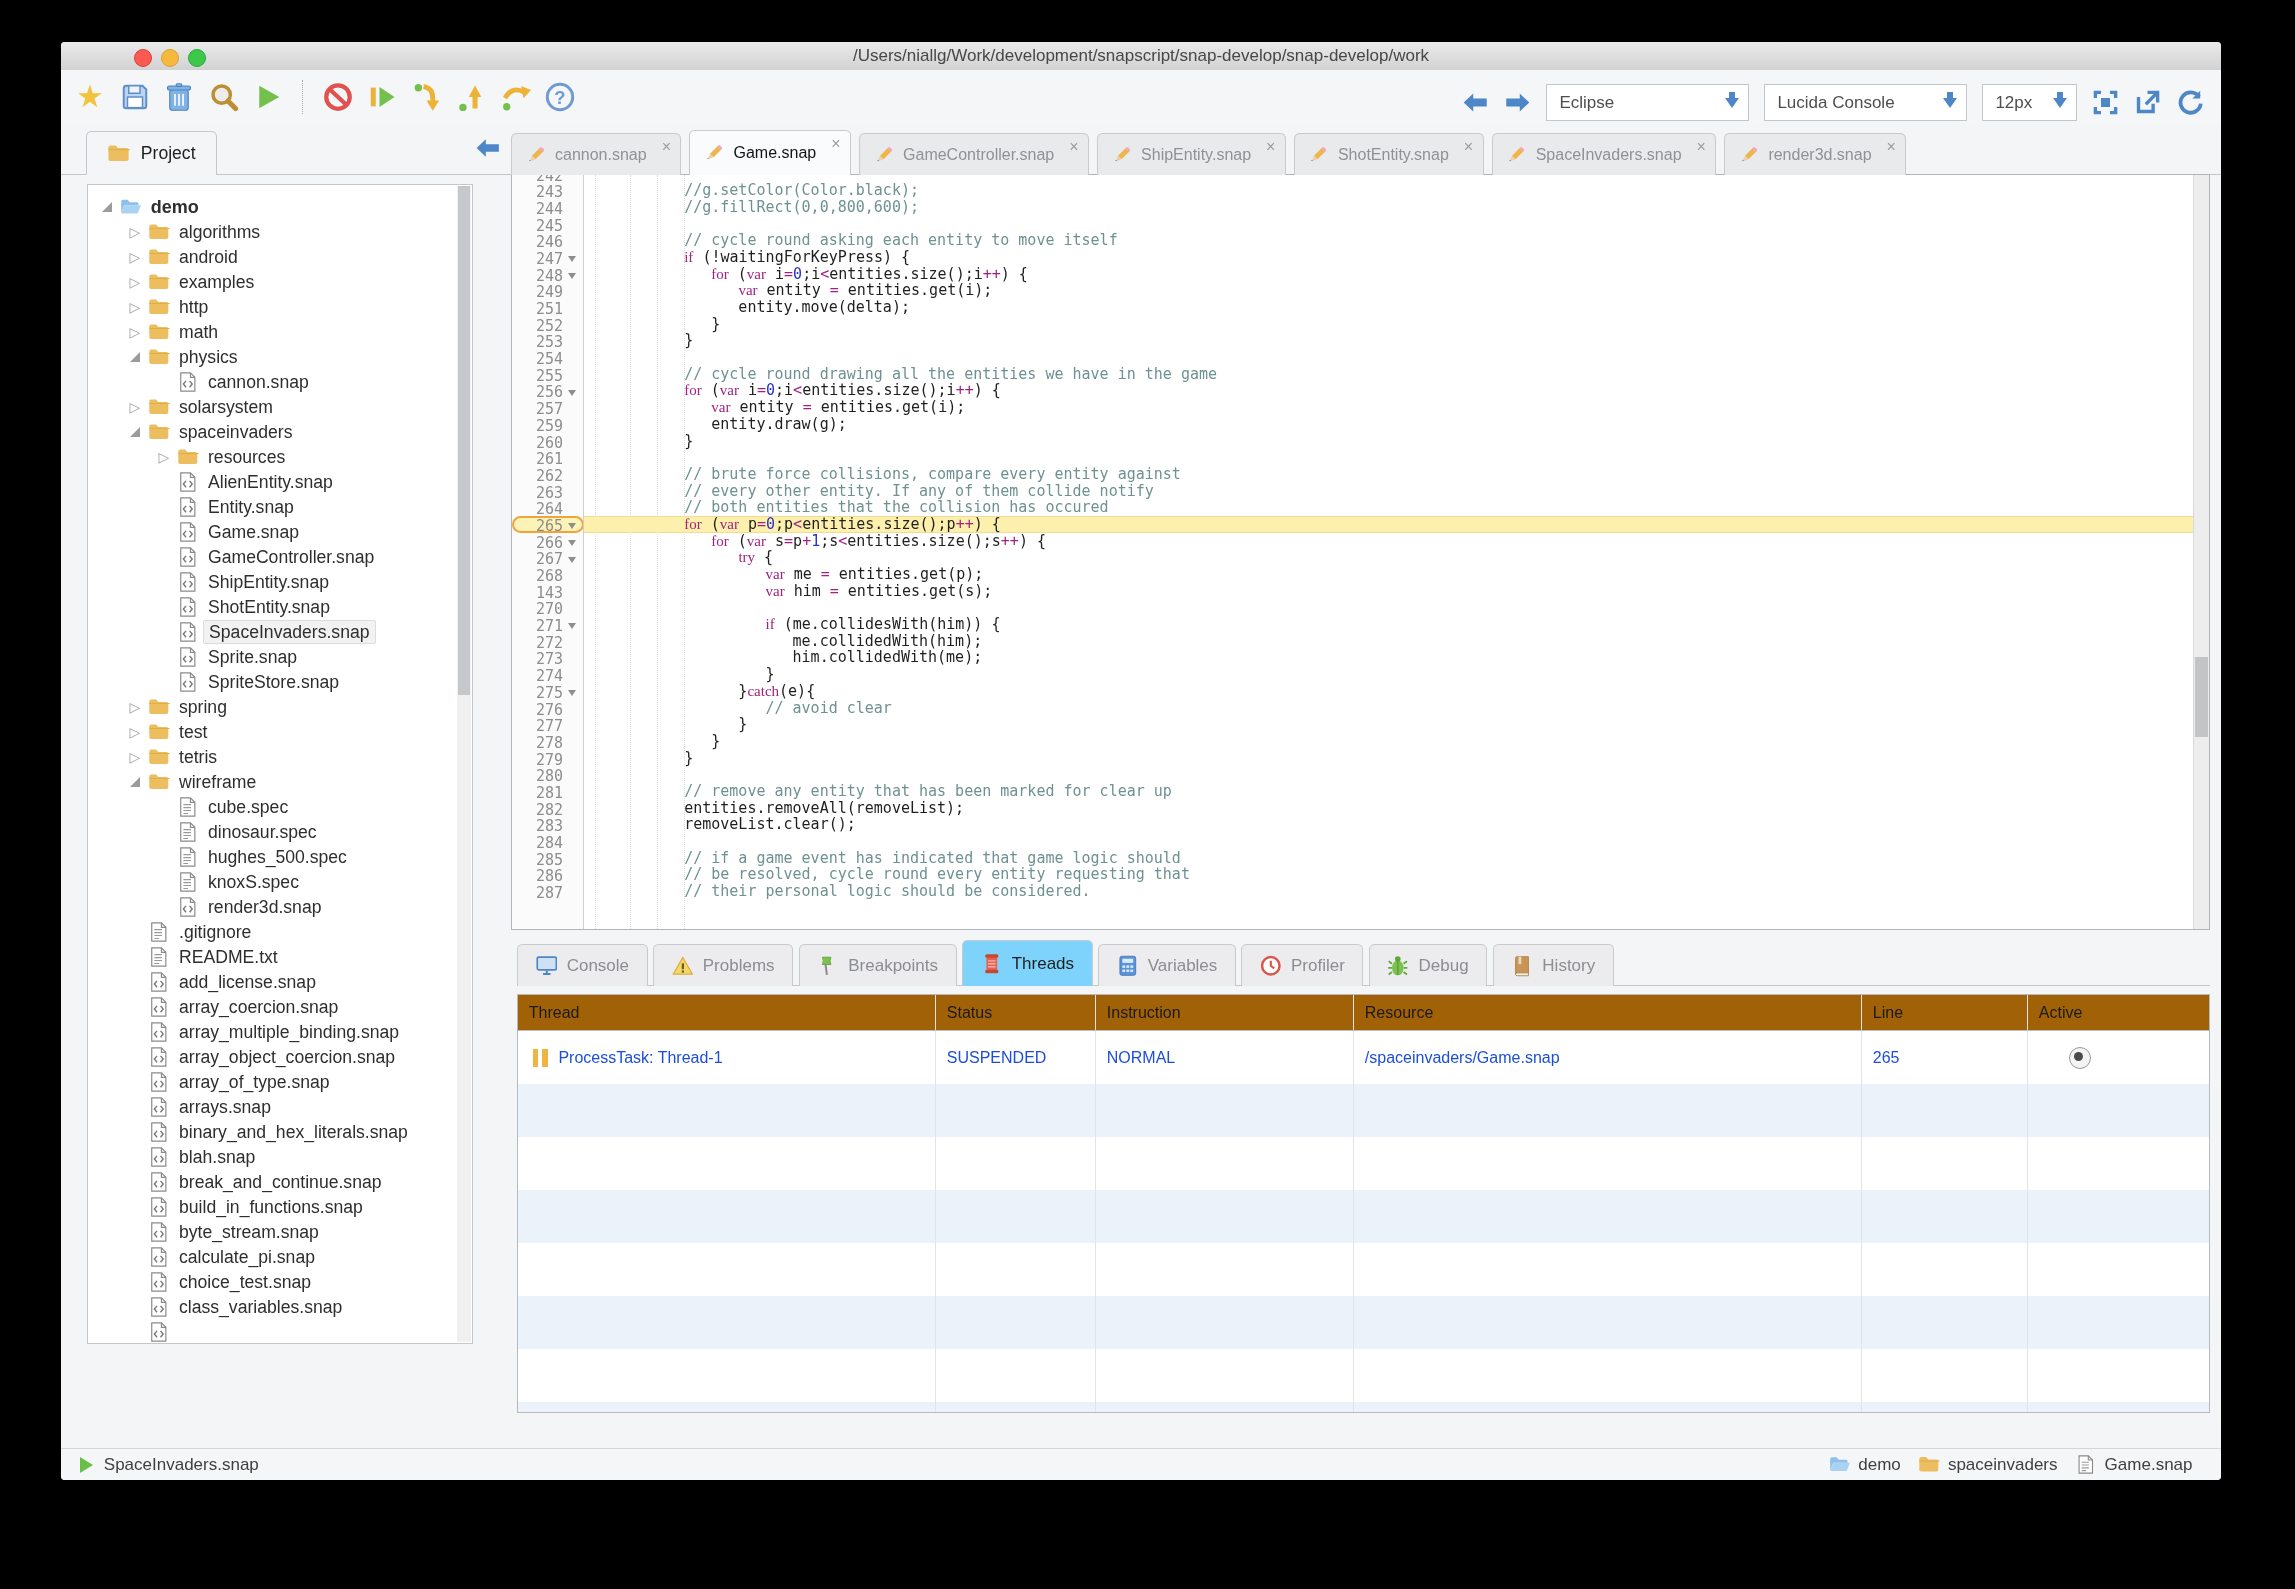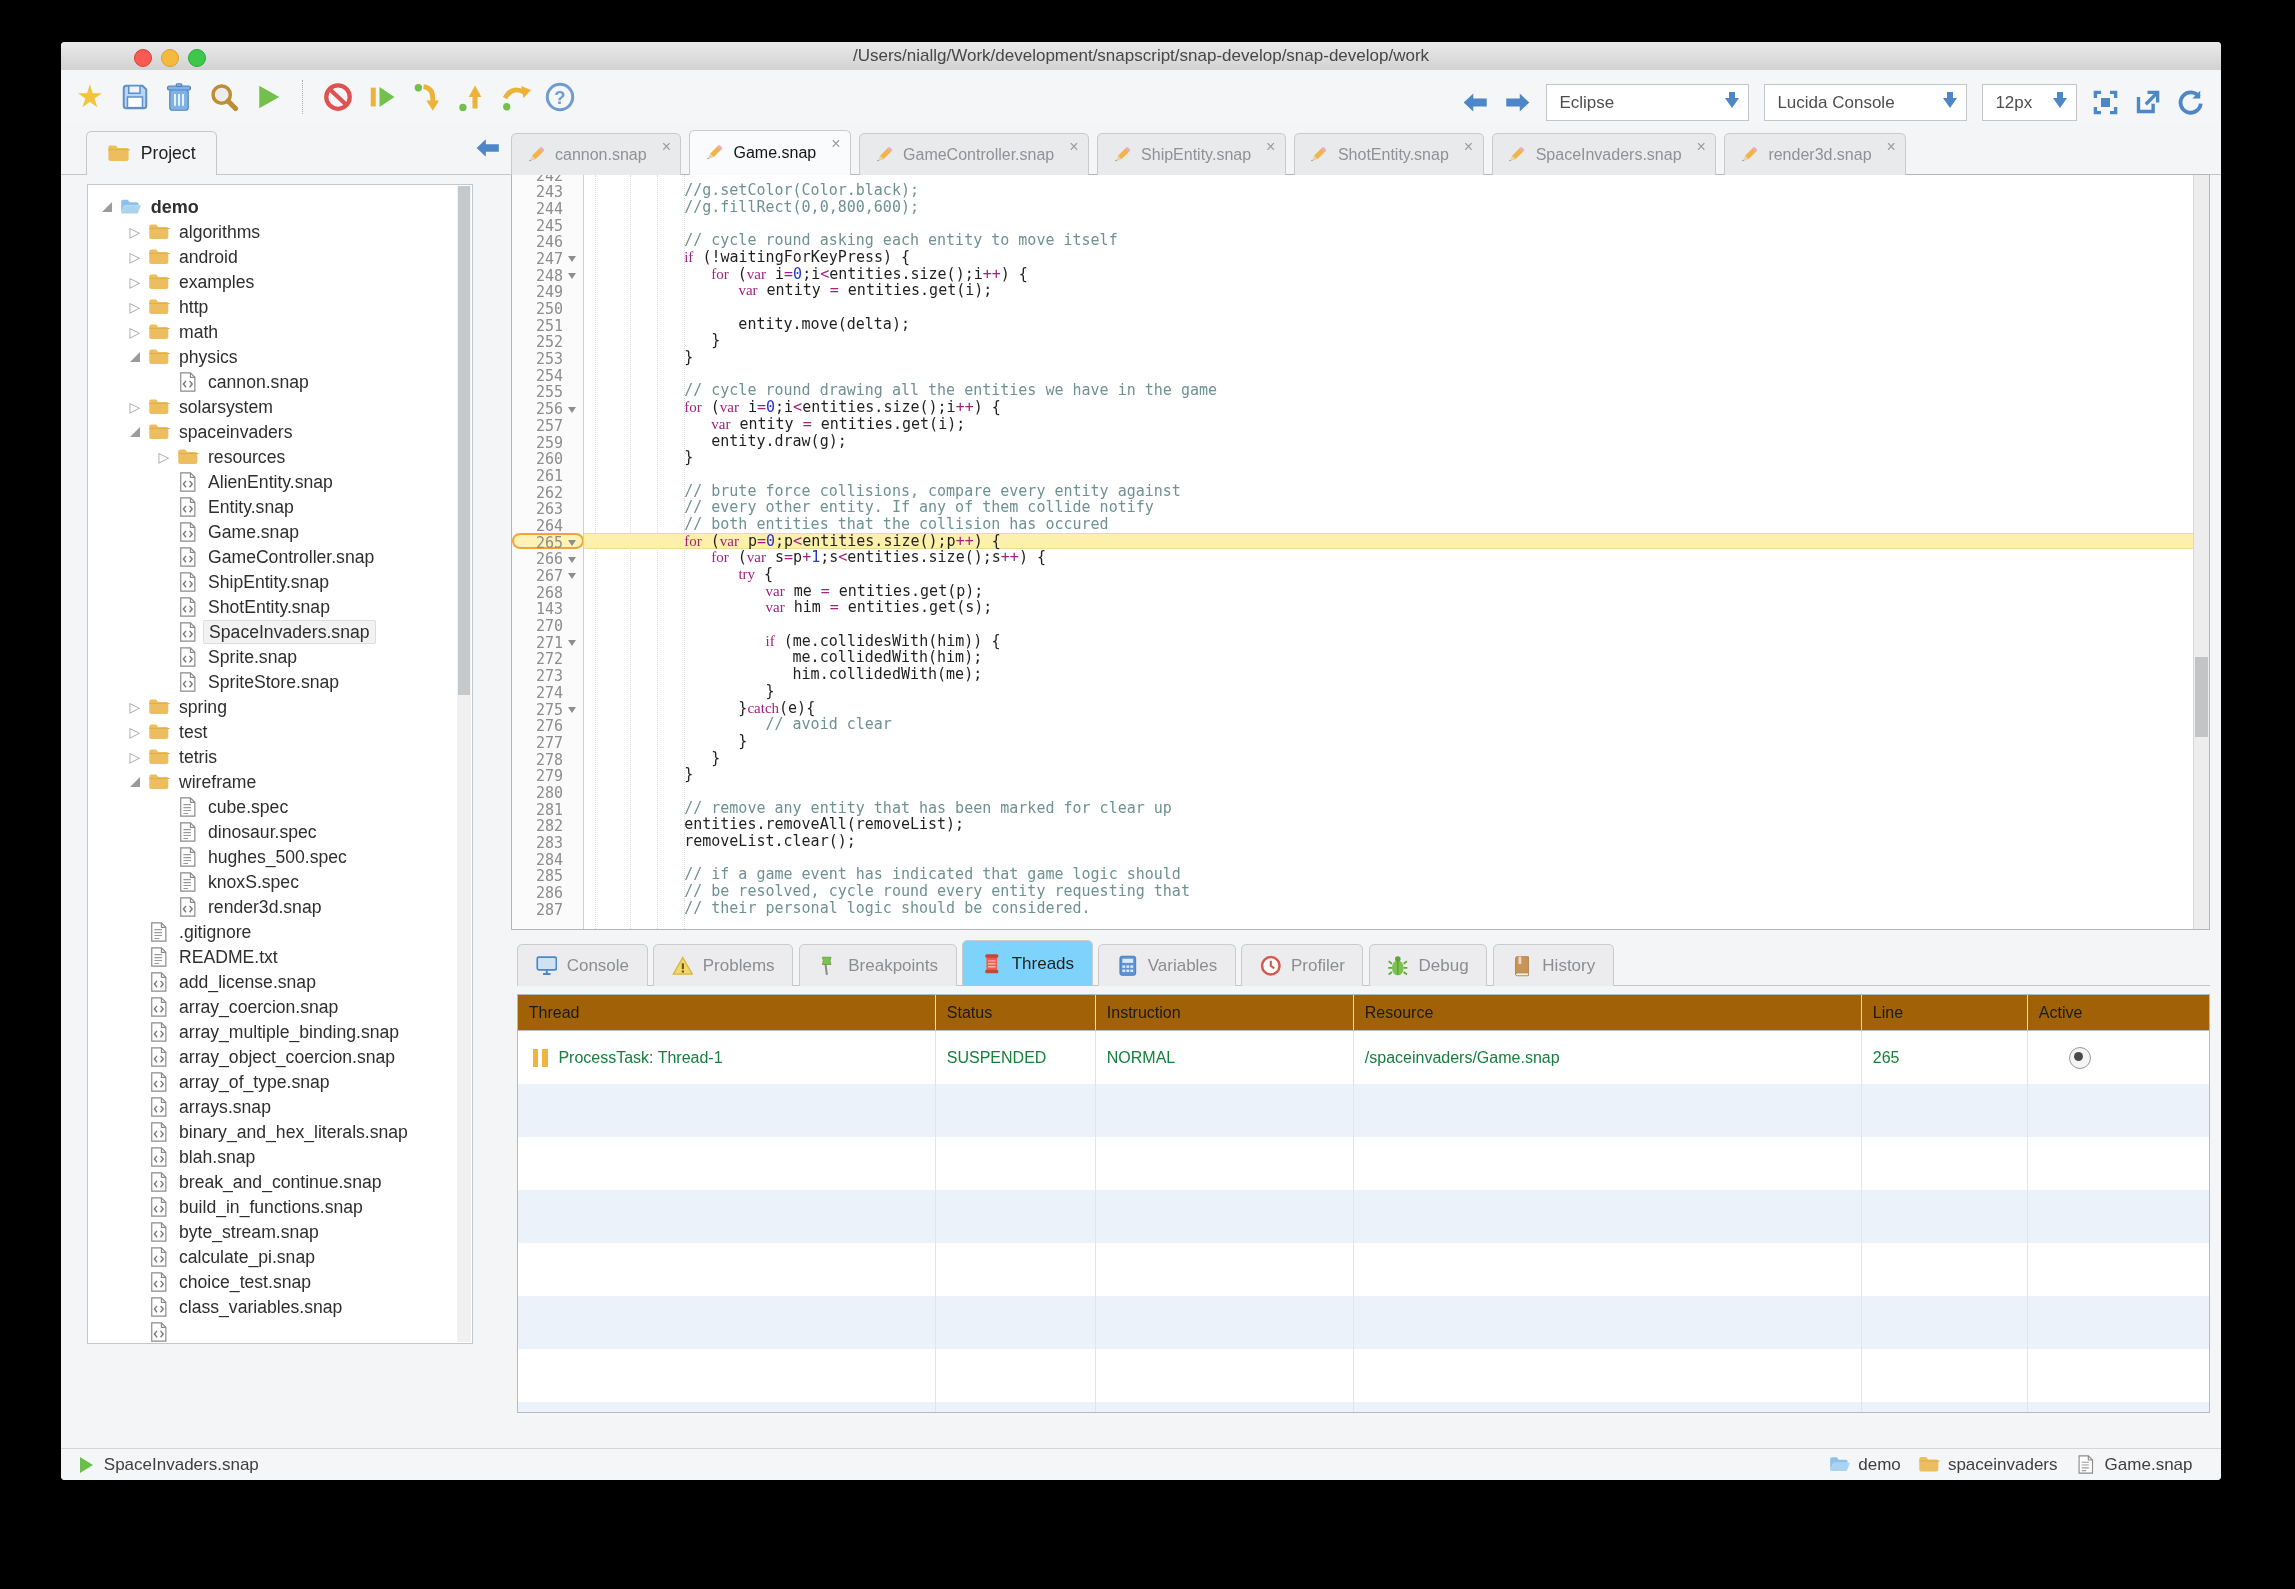--- a/index.html
+++ b/index.html
@@ -100,21 +100,21 @@
   .ptab2.active { background:#7dd3fc; color:#1f1f1f; height:46px; z-index:2; }
   .ptab2 .picon { width:21.6px; height:21.6px; display:inline-flex; }
   .ptab2 .picon svg { width:100%; height:100%; }
   .ttable { position:absolute; left:0; top:58px; width:1693px; height:419px; background:#fff;
             border:1.4px solid #b6babd; box-sizing:border-box; overflow:hidden; }
   .trh, .trd { display:grid; grid-template-columns:418px 160px 258px 508px 166px auto; }
   .trh { height:35px; border-bottom:1.4px solid #b9bdc0; background:#a16207; }
   .trh .cell { font-size:16px; color:#1a1a1a; }
   .cell { display:flex; align-items:center; padding-left:10.8px; border-right:1.4px solid #e2e5e8; box-sizing:border-box; }
   .cell:last-child { border-right:none; }
-  .trd { height:53px; font-size:16px; color:#15803d; }
+  .trd { height:53px; font-size:16px; color:#1d4ed8; }
   .trd.alt { background:#ecf2f9; }
   .pause { display:inline-flex; gap:4px; margin-right:10.8px; margin-left:4px; }
   .pause i { width:5.4px; height:18px; background:#f0b440; }
   .radio { width:20px; height:20px; border-radius:50%; border:1.4px solid #9a9a9a; background:#f4f4f4;
            position:relative; margin-left:30px; }
   .radio::after { content:""; position:absolute; left:4px; top:4px; width:9.5px; height:9.5px;
                   border-radius:50%; background:#4a4a4a; }
 
   
   .status { position:absolute; left:0; right:0; bottom:0; height:31px; background:#f5f6f8;
@@ -959,27 +959,20 @@
         </div>
         <div class="crow">
           <span class="lnbox">
             <span class="ln">249</span>
             <span class="fold"></span>
           </span>
           <span class="src"><span class="tk-p">            </span><span class="tk-k">var</span><span class="tk-p"> entity </span><span class="tk-o">=</span><span class="tk-p"> entities.get(i);</span></span>
         </div>
         <div class="crow">
           <span class="lnbox">
-            <span class="ln">250</span>
-            <span class="fold"></span>
-          </span>
-          <span class="src"></span>
-        </div>
-        <div class="crow">
-          <span class="lnbox">
             <span class="ln">251</span>
             <span class="fold"></span>
           </span>
           <span class="src"><span class="tk-p">            entity.move(delta);</span></span>
         </div>
         <div class="crow">
           <span class="lnbox">
             <span class="ln">252</span>
             <span class="fold"></span>
           </span>

